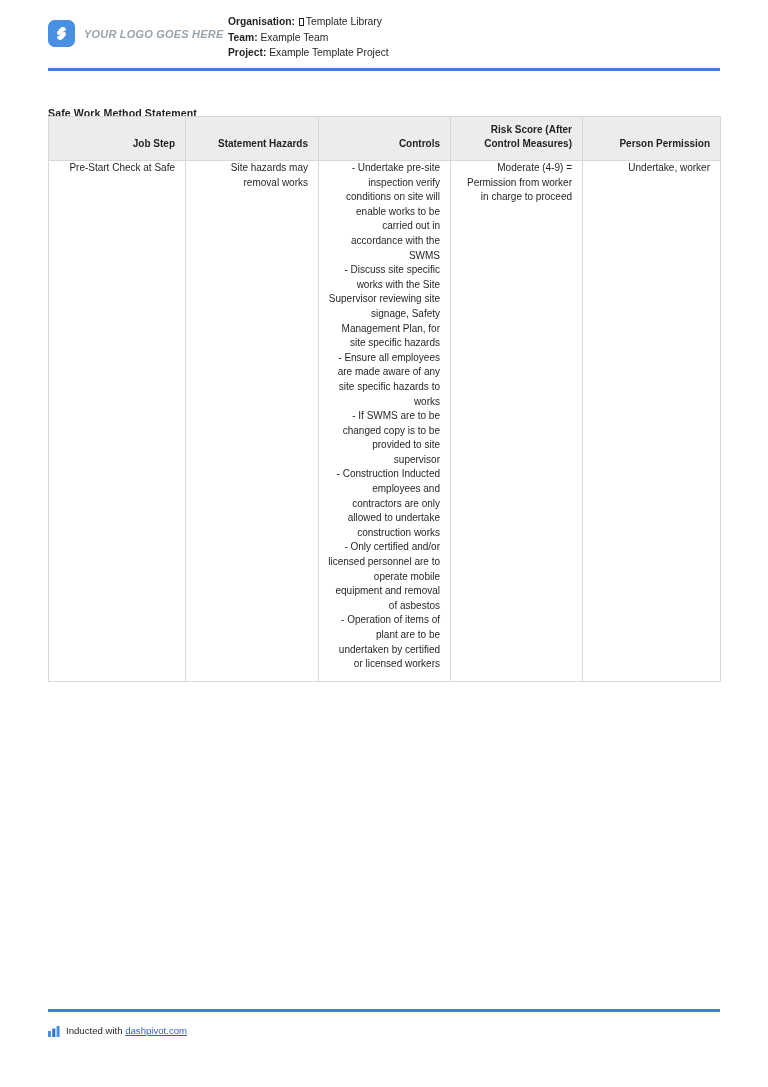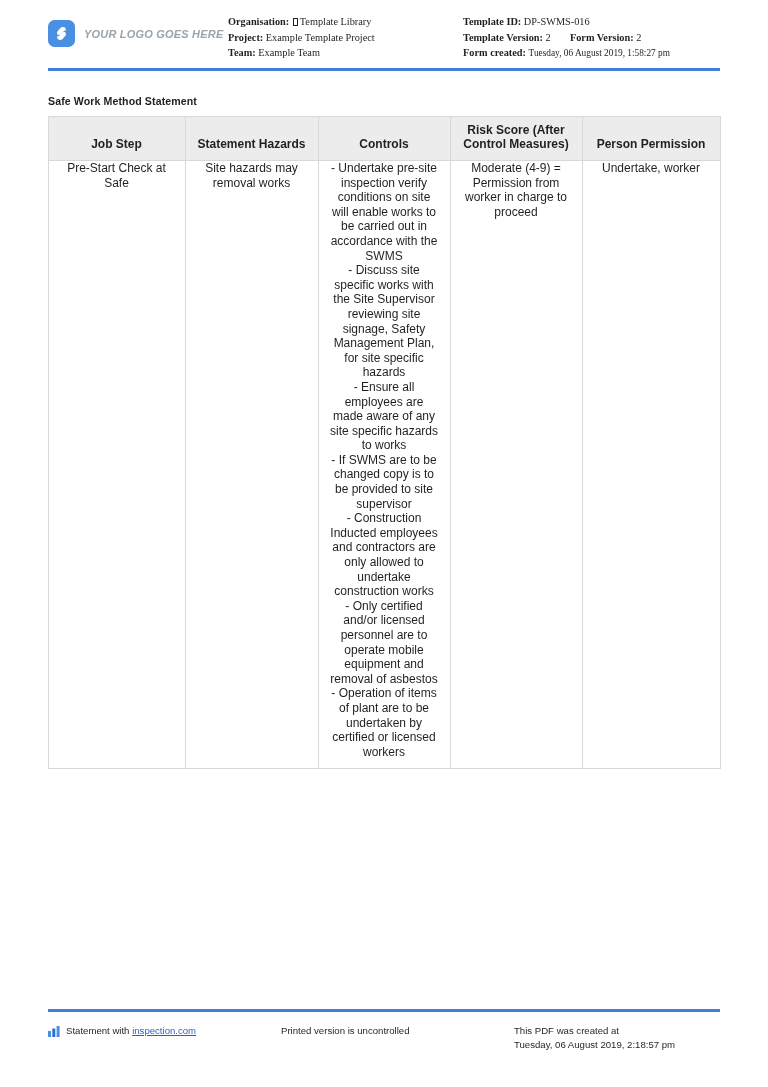--- a/index.html
+++ b/index.html
@@ -59,21 +59,21 @@
     white-space: nowrap;
   }
 
   .meta-col {
     font-size: 10.3px;
     line-height: 15.6px;
     color: #231f20;
   }
   .meta-col-1 { width: 235px; flex: 0 0 235px; }
   .meta-col-2 { flex: 1 1 auto; }
-  .meta-line { white-space: nowrap; font-family: Liberation Serif, serif; }
+  .meta-line { white-space: nowrap; }
   .meta-line b { font-weight: bold; }
   .tofu {
     display: inline-block;
     width: 5px;
     height: 8.5px;
     border: 1px solid #231f20;
     vertical-align: -1px;
     margin: 0 2px 0 1px;
   }
   .meta-sep { display: inline-block; width: 14px; }
@@ -86,45 +86,45 @@
     height: 2.6px;
     background: #4180d4;
   }
   .rule-top { top: 68px; }
   .rule-bottom { top: 1009px; }
 
   
   .section-title {
     position: absolute;
     left: 48px;
-    top: 95px;
+    top: 107px;
     font-size: 10.6px;
     font-weight: bold;
     color: #231f20;
     letter-spacing: 0.1px;
   }
 
   
   .swms-table {
     position: absolute;
     left: 48px;
     top: 116px;
     width: 672px;
     border-collapse: collapse;
     table-layout: fixed;
   }
   .swms-table th,
   .swms-table td {
     border: 1px solid #d8d8d8;
     vertical-align: top;
     padding: 0 10px 9px 9px;
-    font-size: 12px;
+    font-size: 10px;
     line-height: 14.6px;
     color: #231f20;
-    text-align: center;
+    text-align: right;
   }
   .swms-table thead th {
     background: #ececec;
     font-weight: bold;
     height: 44px;
     vertical-align: bottom;
     padding-bottom: 9px;
     line-height: 14.2px;
   }
   .swms-table tbody td {
@@ -183,46 +183,29 @@
       </div>
       <div class="logo-text">YOUR LOGO GOES HERE</div>
     </div>
 
     <div class="meta-col meta-col-1">
       <div class="meta-line">
         <b>Organisation:</b>
         <span class="tofu"></span><span>Template Library</span>
       </div>
       <div class="meta-line">
+        <b>Team:</b>
+        <span>Example Team</span>
+      </div>
+      <div class="meta-line">
         <b>Project:</b>
         <span>Example Template Project</span>
       </div>
-      <div class="meta-line">
-        <b>Team:</b>
-        <span>Example Team</span>
-      </div>
-    </div>
-
-    <div class="meta-col meta-col-2">
-      <div class="meta-line">
-        <b>Template ID:</b>
-        <span>DP-SWMS-016</span>
-      </div>
-      <div class="meta-line">
-        <b>Template Version:</b>
-        <span>2</span>
-        <span class="meta-sep"></span>
-        <b>Form Version:</b>
-        <span>2</span>
-      </div>
-      <div class="meta-line">
-        <b>Form created:</b>
-        <span class="small-ts">Tuesday, 06 August 2019, 1:58:27 pm</span>
-      </div>
-    </div>
+    </div>
+
 
   </div>
 
   <div class="rule-blue rule-top"></div>
 
   <div class="section-title">Safe Work Method Statement</div>
 
   <table class="swms-table">
     <colgroup>
       <col class="col-1">
@@ -262,27 +245,22 @@
   <div class="doc-footer">
 
     <div class="foot-col-1">
       <span class="bars-icon">
         <svg width="12" height="11" viewBox="0 0 12 11" aria-hidden="true">
           <rect x="0" y="5" width="3" height="6" fill="#4a90e2"></rect>
           <rect x="4.3" y="2.5" width="3" height="8.5" fill="#2f6fd0"></rect>
           <rect x="8.6" y="0" width="3" height="11" fill="#4a90e2"></rect>
         </svg>
       </span>
-      <span><span>Statement with </span><a class="foot-link" href="#">inspection.com</a></span>
+      <span><span>Inducted with </span><a class="foot-link" href="#">dashpivot.com</a></span>
     </div>
 
     <div class="foot-col-2">
-      <div>Printed version is uncontrolled</div>
-    </div>
-
-    <div class="foot-col-3">
-      <div>This PDF was created at</div>
-      <div>Tuesday, 06 August 2019, 2:18:57 pm</div>
-    </div>
+    </div>
+
 
   </div>
 
 </div>
 
 </body></html>

